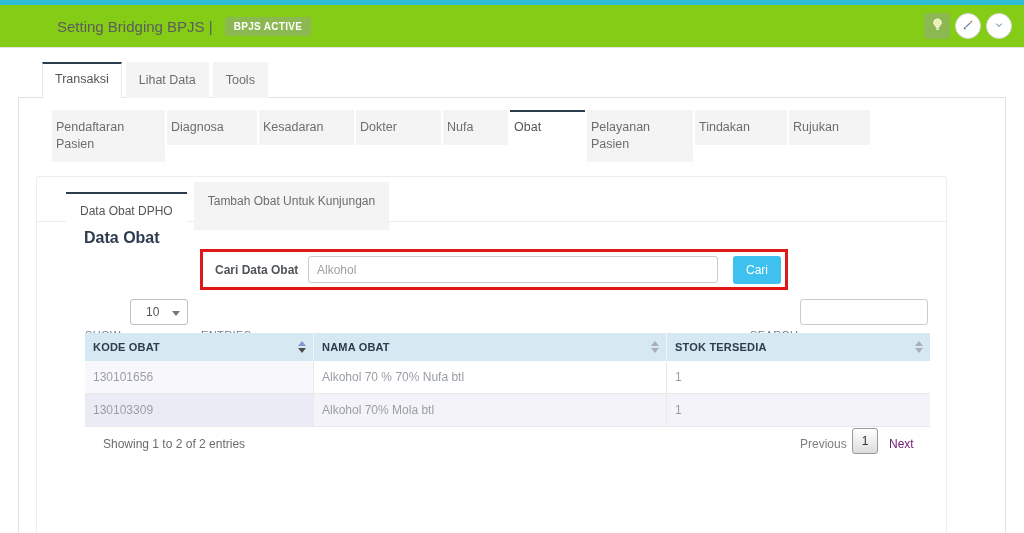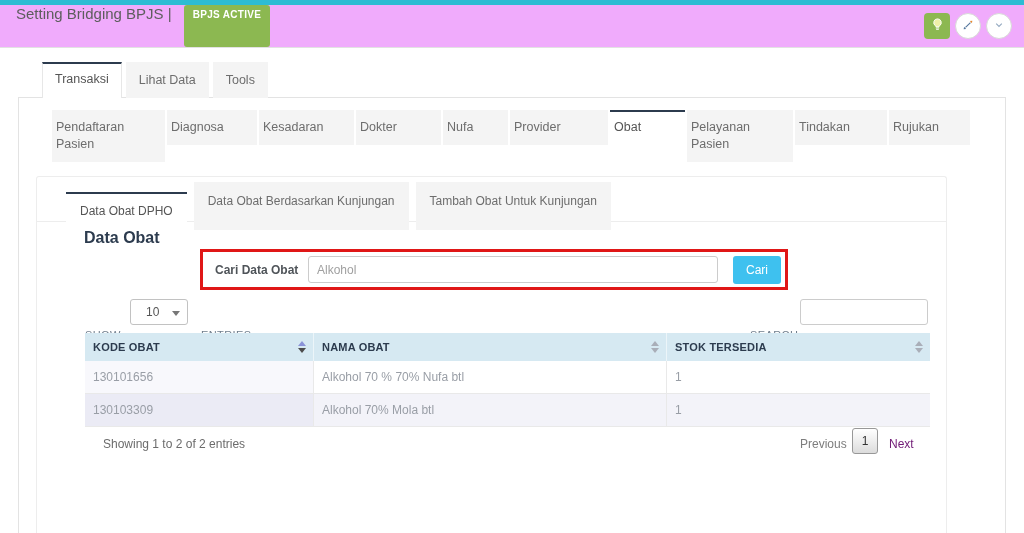--- a/index.html
+++ b/index.html
@@ -8,22 +8,22 @@
     position: relative;
     font-family: "Liberation Sans", "DejaVu Sans", sans-serif;
     background: #ffffff;
     overflow: hidden;
   }
 
   
   .topstrip { position:absolute; left:0; top:0; width:1024px; height:5px; background:#2dbcd3; }
   .appbar {
     position:absolute; left:0; top:5px; width:1024px; height:43px;
-    background:#f0abfc; border-bottom:1px solid #e2e2e2;
-    display:flex; 
+    background:#84cc16; border-bottom:1px solid #e2e2e2;
+    display:flex; align-items:center;padding-left:41px;
   }
   .app-title { margin-left:16px; font-size:15px; color:#5d5d5d; }
   .status-badge {
     margin-left:12px; background:#8cb851; color:#fff;
     font-size:10px; font-weight:bold; letter-spacing:.3px;
     padding:4px 9px; border-radius:3px;
   }
   .appbar-right { position:absolute; right:12px; top:8px; display:flex; align-items:center; }
   .btn-bulb {
     width:26px; height:26px; background:#8cb851; border:none; border-radius:4px;
@@ -191,33 +191,31 @@
 </div>
 
 <div class="panel"></div>
 
 <div class="tabs2">
   <div class="tab2" style="width:113px">Pendaftaran Pasien</div>
   <div class="tab2" style="width:90px">Diagnosa</div>
   <div class="tab2" style="width:95px">Kesadaran</div>
   <div class="tab2" style="width:85px">Dokter</div>
   <div class="tab2" style="width:65px">Nufa</div>
-  <div class="tab2" style="width:98px">Provider</div>
   <div class="tab2 active" style="width:75px">Obat</div>
   <div class="tab2" style="width:106px">Pelayanan Pasien</div>
   <div class="tab2" style="width:92px">Tindakan</div>
   <div class="tab2" style="width:81px">Rujukan</div>
 </div>
 
 <div class="card2"></div>
 <div class="tabs3-divider"></div>
 
 <div class="tabs3">
   <div class="tab3 active">Data Obat DPHO</div>
-  <div class="tab3">Data Obat Berdasarkan Kunjungan</div>
   <div class="tab3">Tambah Obat Untuk Kunjungan</div>
 </div>
 
 <div class="section-heading">Data Obat</div>
 
 <div class="hlbox">
   <span class="hl-label">Cari Data Obat</span>
   <input class="hl-input" type="text" value="Alkohol" style="">
   <button class="hl-btn">Cari</button>
 </div>

